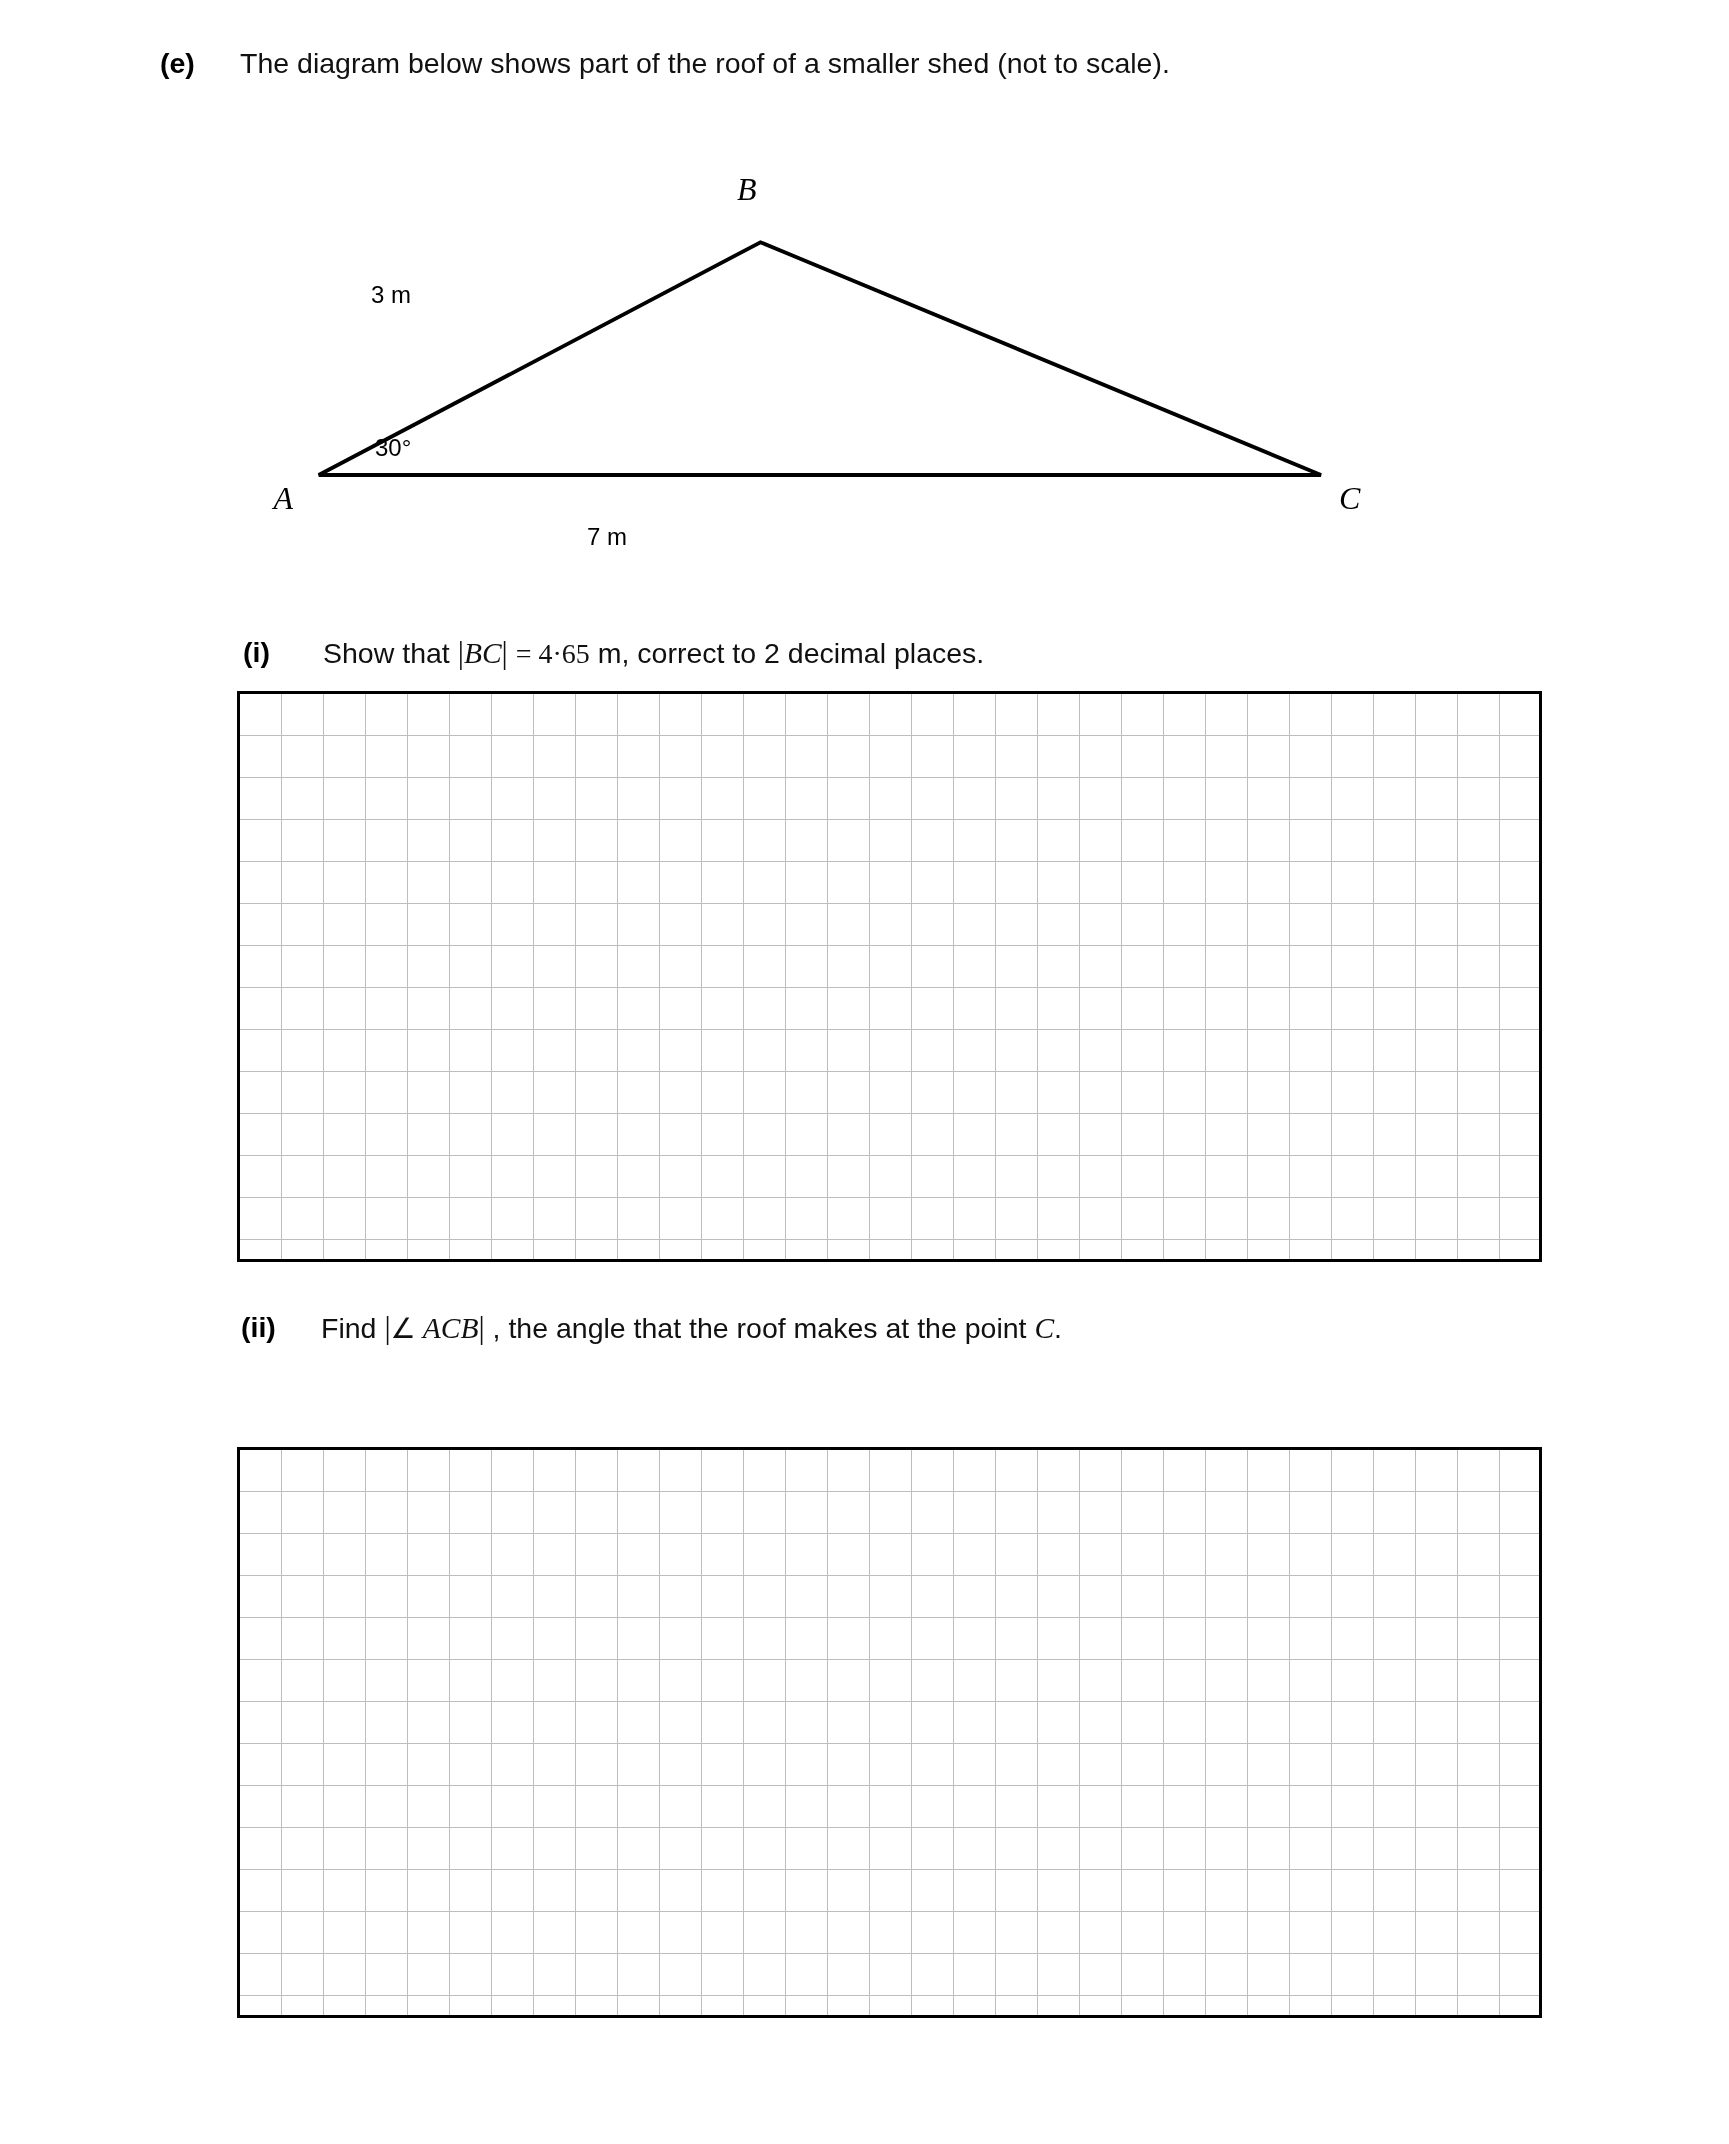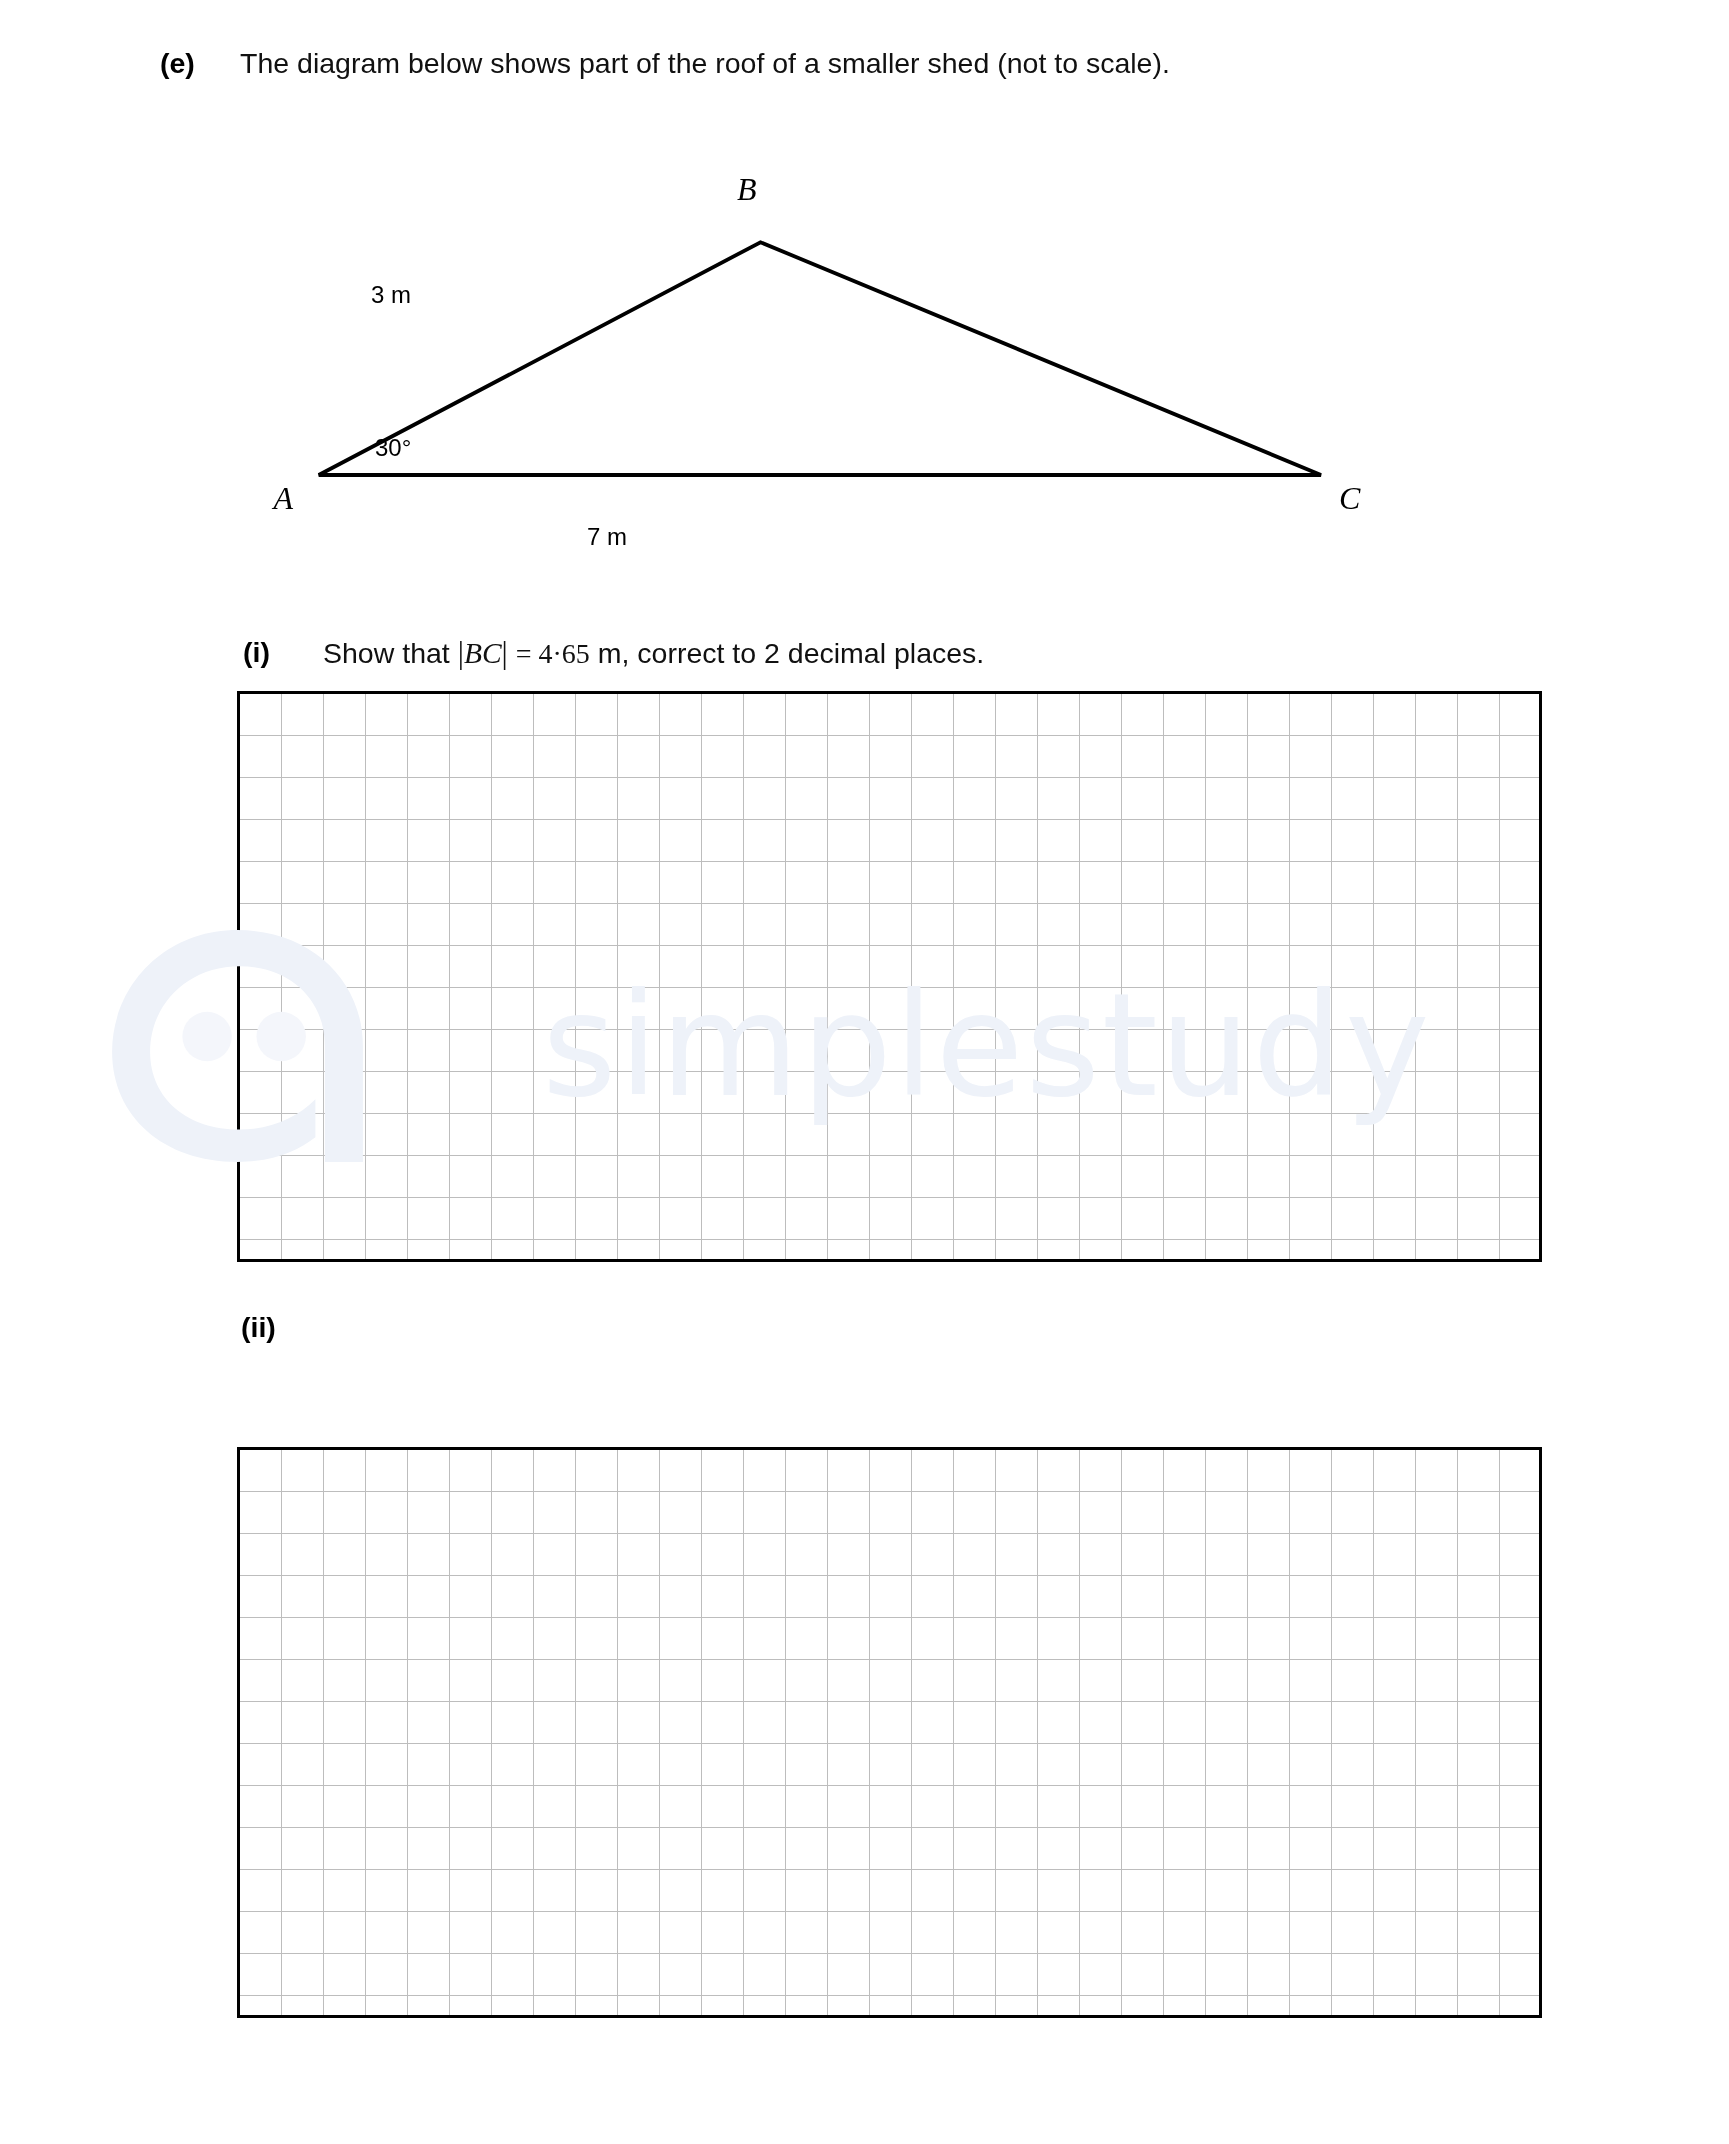--- a/index.html
+++ b/index.html
@@ -194,30 +194,23 @@
       </div>
   </div>
 
   <div class="answer-box" id="box-i" style="left:237px; top:691px; width:1305px; height:571px;">
     <div class="grid-lines"></div>
   </div>
 
   <div class="subq" style="left:241px; top:1306px;">
     <div class="slabel q-label">(ii)</div>
     <div class="stext">
+        <div class="q-text"><span>Find </span><span class="bar">|</span><span class="mathrm">∠ </span><span class="mathit">ACB</span><span class="bar">|</span><span> , the angle that the roof makes at the point </span><span class="mathit">C</span><span>.</span></div>
       </div>
   </div>
 
   <div class="answer-box" id="box-ii" style="left:237px; top:1447px; width:1305px; height:571px;">
     <div class="grid-lines"></div>
   </div>
 
-  <div id="watermark">
-    <svg class="wm-logo" viewBox="0 0 300 280">
-      <path d="M150 18 C72 18 18 78 18 146 C18 214 72 262 150 262 C188 262 214 250 232 236 L232 196 C212 216 184 228 152 228 C98 228 58 196 58 146 C58 96 98 56 152 56 C206 56 242 92 242 140 L242 262 L282 262 L282 140 C282 72 228 18 150 18 Z" fill="#eef2f9"></path>
-      <circle cx="118" cy="130" r="26" fill="#f4f6fb"></circle>
-      <circle cx="196" cy="130" r="26" fill="#f4f6fb"></circle>
-    </svg>
-    <div class="wm-text">simplestudy</div>
-  </div>
 
 </div>
 
 
 </body></html>

